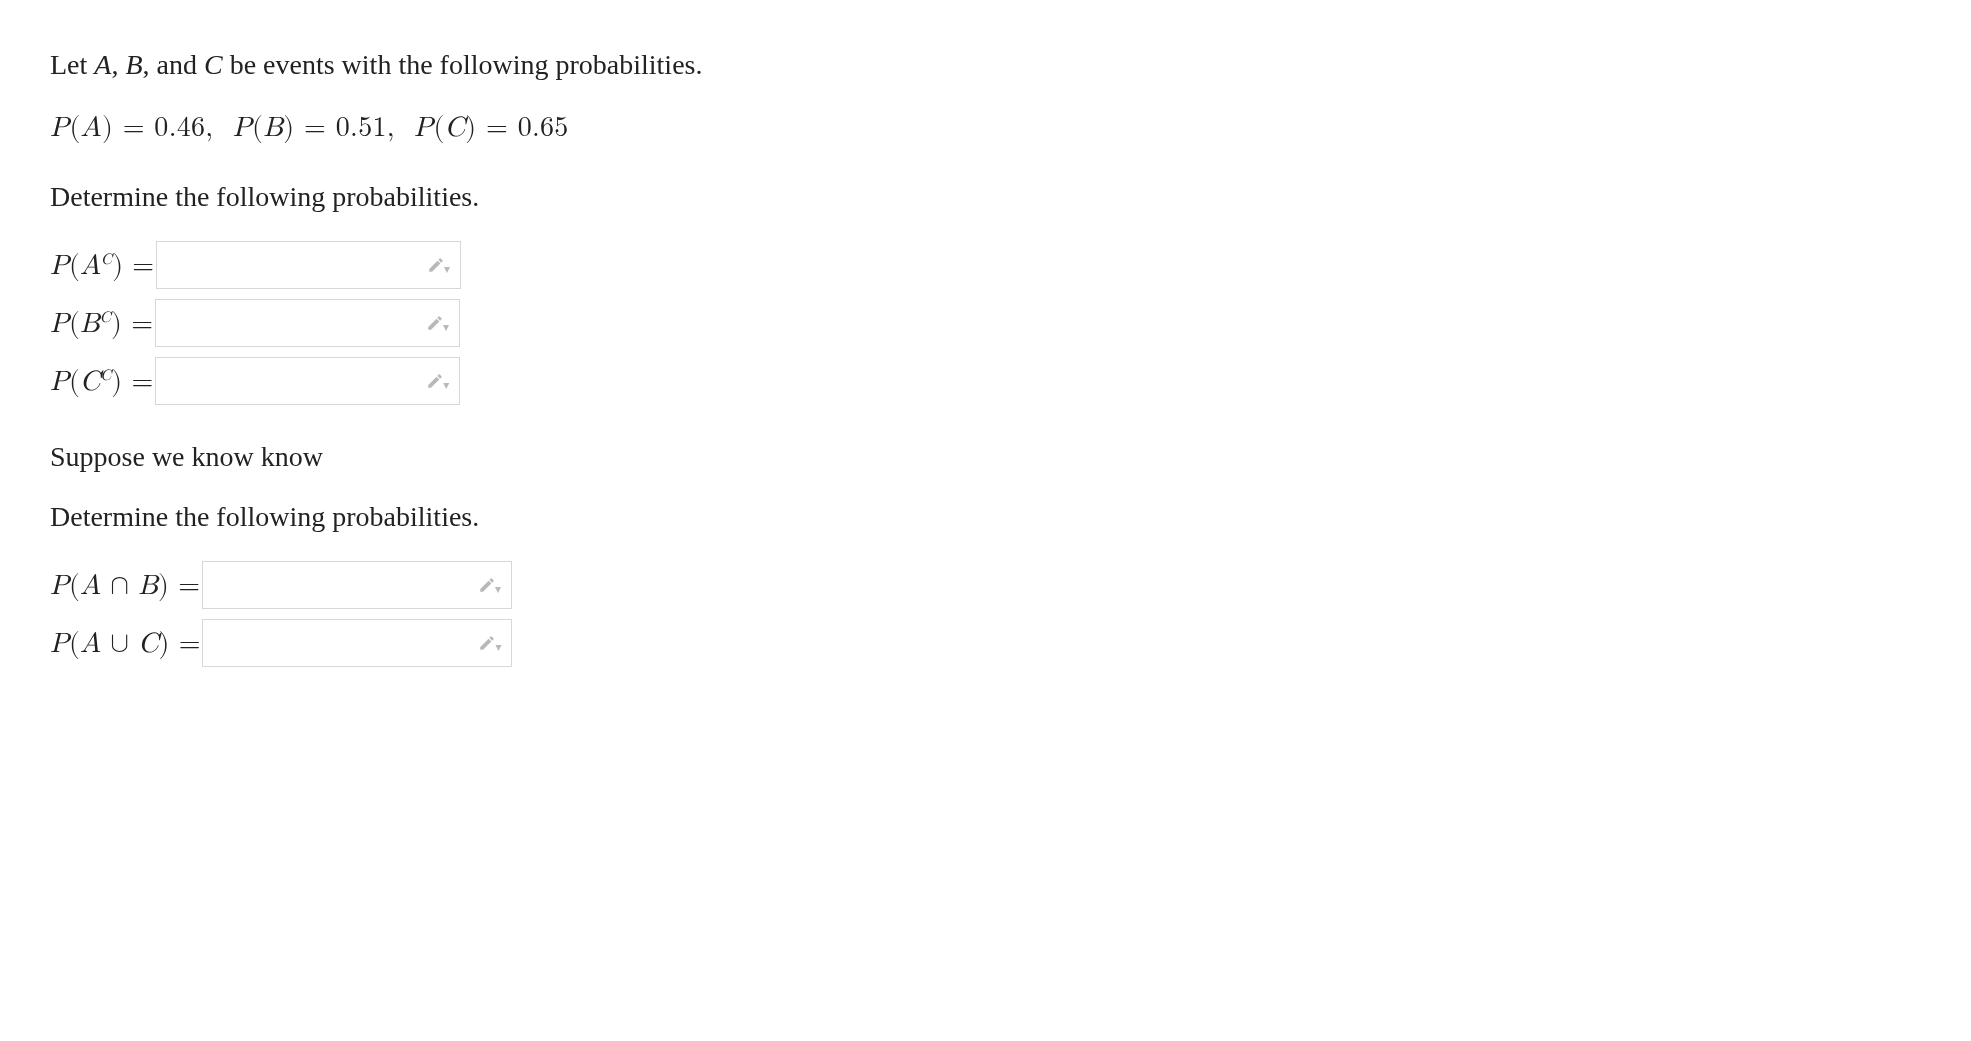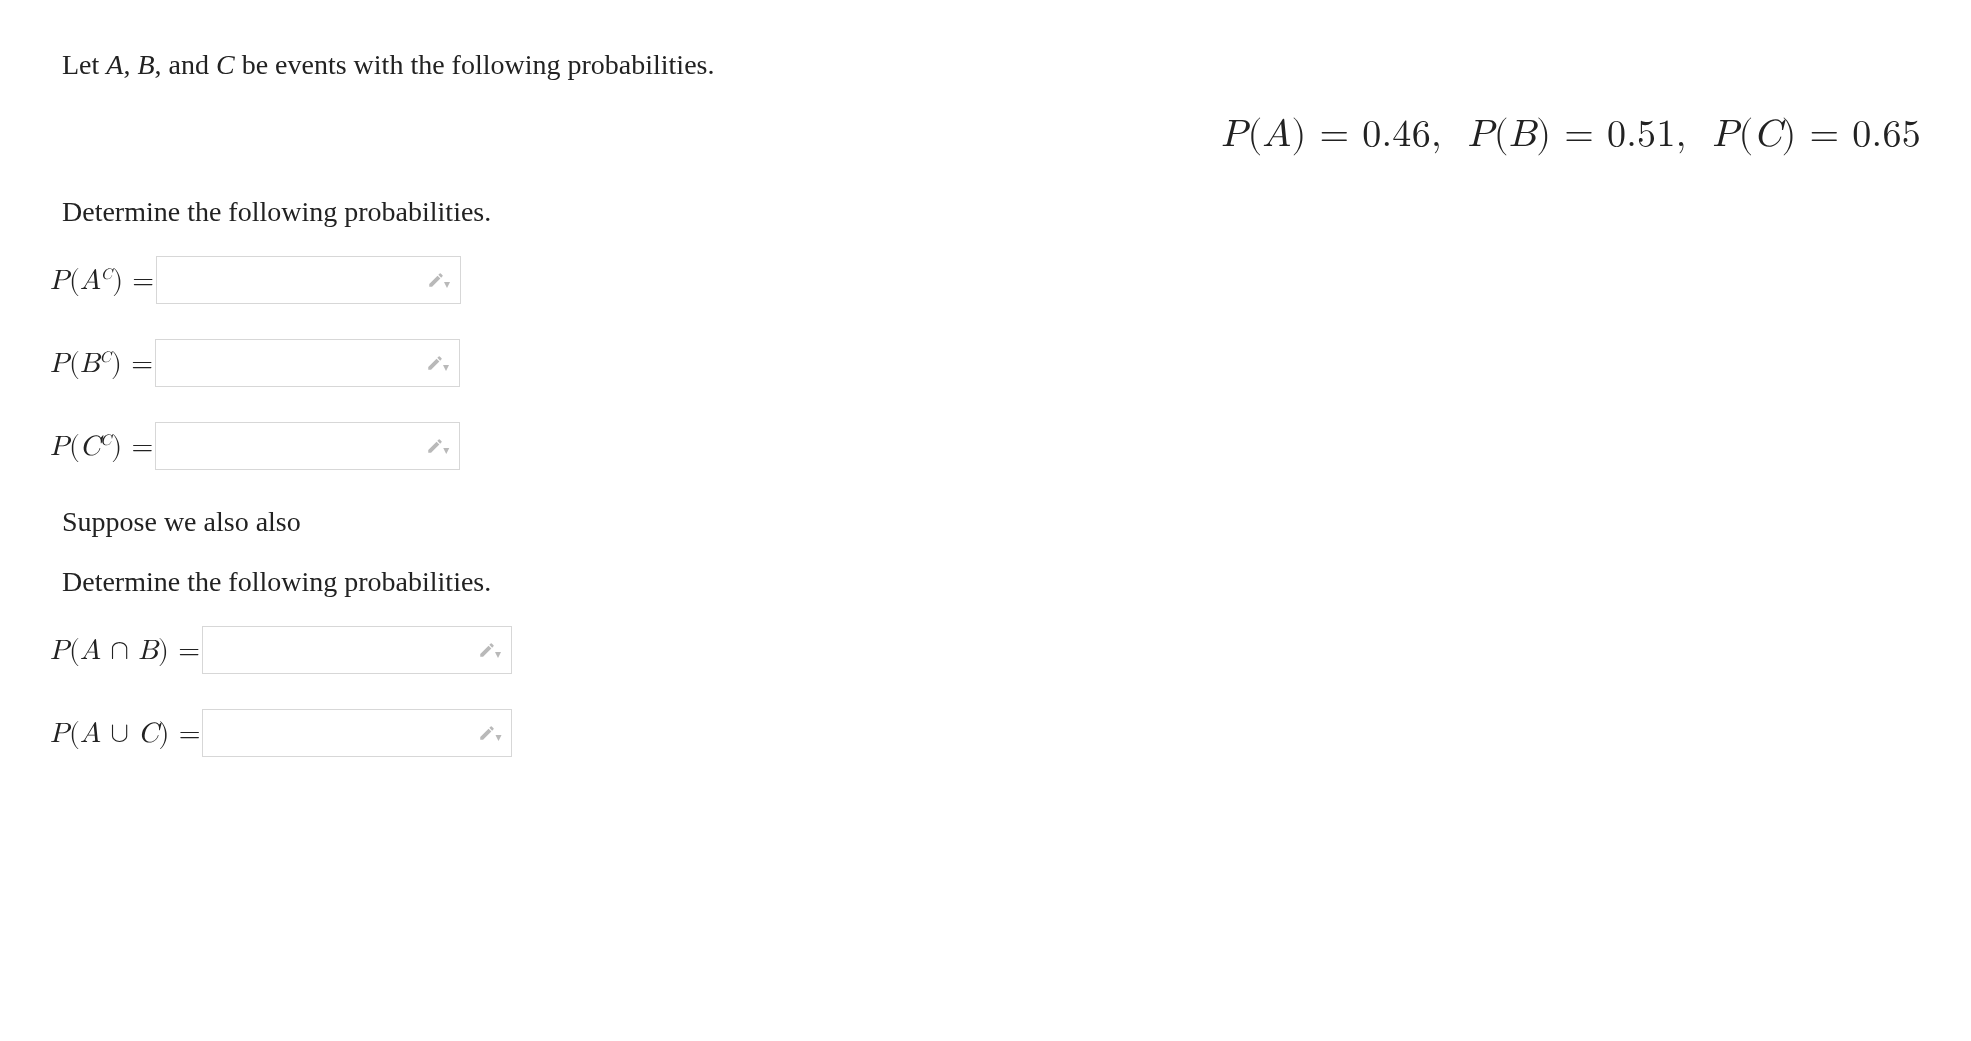--- a/index.html
+++ b/index.html
@@ -11,36 +11,35 @@
   }
   .page {
     width: 1971px;
     height: 1041px;
     box-sizing: border-box;
     padding: 40px 50px;
     font-size: 28px;
     line-height: 1.5;
   }
   .para {
-    margin: 4px 0 18px 12px;
+    margin: 4px 0 18px 0;
   }
   .math-display {
-    text-align: right;
+    text-align: left;
     font-family: 'Latin Modern Math', 'STIX Two Math', 'Cambria Math', Georgia, serif;
-    font-size: 38px;
+    font-size: 28px;
     margin: 20px 0 28px 0;
     letter-spacing: 0.3px;
   }
   .it { font-style: italic; }
   .sup { font-size: 0.55em; vertical-align: super; font-style: italic; }
   .rows {
     display: flex;
     flex-direction: column;
     margin: 8px 0 26px 0;
-    gap: 25px;
   }
   .row {
     display: flex;
     align-items: center;
     height: 58px;
   }
   .row-label {
     font-family: 'Latin Modern Math', 'STIX Two Math', 'Cambria Math', Georgia, serif;
     font-size: 28px;
     white-space: nowrap;
@@ -131,21 +130,21 @@
         <span class="edit-icon">
           <svg class="pencil" width="18" height="18" viewBox="0 0 24 24" fill="currentColor">
               <path d="M3 17.25V21h3.75l11.06-11.06-3.75-3.75L3 17.25zM20.71 7.04a1 1 0 0 0 0-1.41l-2.34-2.34a1 1 0 0 0-1.41 0l-1.83 1.83 3.75 3.75 1.83-1.83z"></path>
             </svg>
           <span class="caret">▾</span>
         </span>
       </div>
     </div>
   </div>
 
-  <div class="para">Suppose we also also</div>
+  <div class="para">Suppose we know know</div>
 
 
   <div class="para">Determine the following probabilities.</div>
 
   <div class="rows second">
     <div class="row">
       <div class="row-label"><span class="it">P</span>(<span class="it">A</span> ∩ <span class="it">B</span>) =</div>
       <div class="answer-box">
         <input class="answer-input" type="text" value="" style="">
         <span class="edit-icon">

